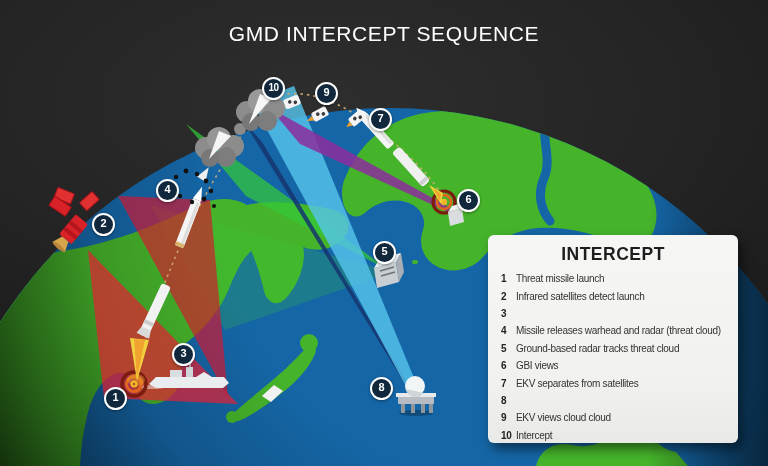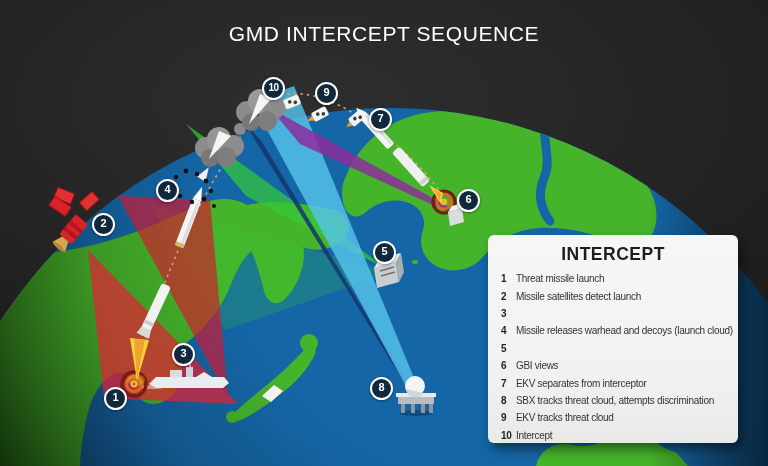--- a/index.html
+++ b/index.html
@@ -276,47 +276,47 @@
 
   <div class="legend">
     <div class="legend-title">INTERCEPT</div>
     <ul>
       <li>
           <span class="n">1</span>
           <span class="t">Threat missile launch</span>
         </li>
       <li>
           <span class="n">2</span>
-          <span class="t">Missile satellites detect launch</span>
+          <span class="t">Infrared satellites detect launch</span>
         </li>
       <li>
           <span class="n">3</span>
         </li>
       <li>
           <span class="n">4</span>
-          <span class="t">Missile releases warhead and decoys (launch cloud)</span>
+          <span class="t">Missile releases warhead and radar (threat cloud)</span>
         </li>
       <li>
           <span class="n">5</span>
+          <span class="t">Ground-based radar tracks threat cloud</span>
         </li>
       <li>
           <span class="n">6</span>
           <span class="t">GBI views</span>
         </li>
       <li>
           <span class="n">7</span>
-          <span class="t">EKV separates from interceptor</span>
+          <span class="t">EKV separates from satellites</span>
         </li>
       <li>
           <span class="n">8</span>
-          <span class="t">SBX tracks threat cloud, attempts discrimination</span>
         </li>
       <li>
           <span class="n">9</span>
-          <span class="t">EKV tracks threat cloud</span>
+          <span class="t">EKV views cloud cloud</span>
         </li>
       <li>
           <span class="n">10</span>
           <span class="t">Intercept</span>
         </li>
     </ul>
   </div>
 
 </div>
 

